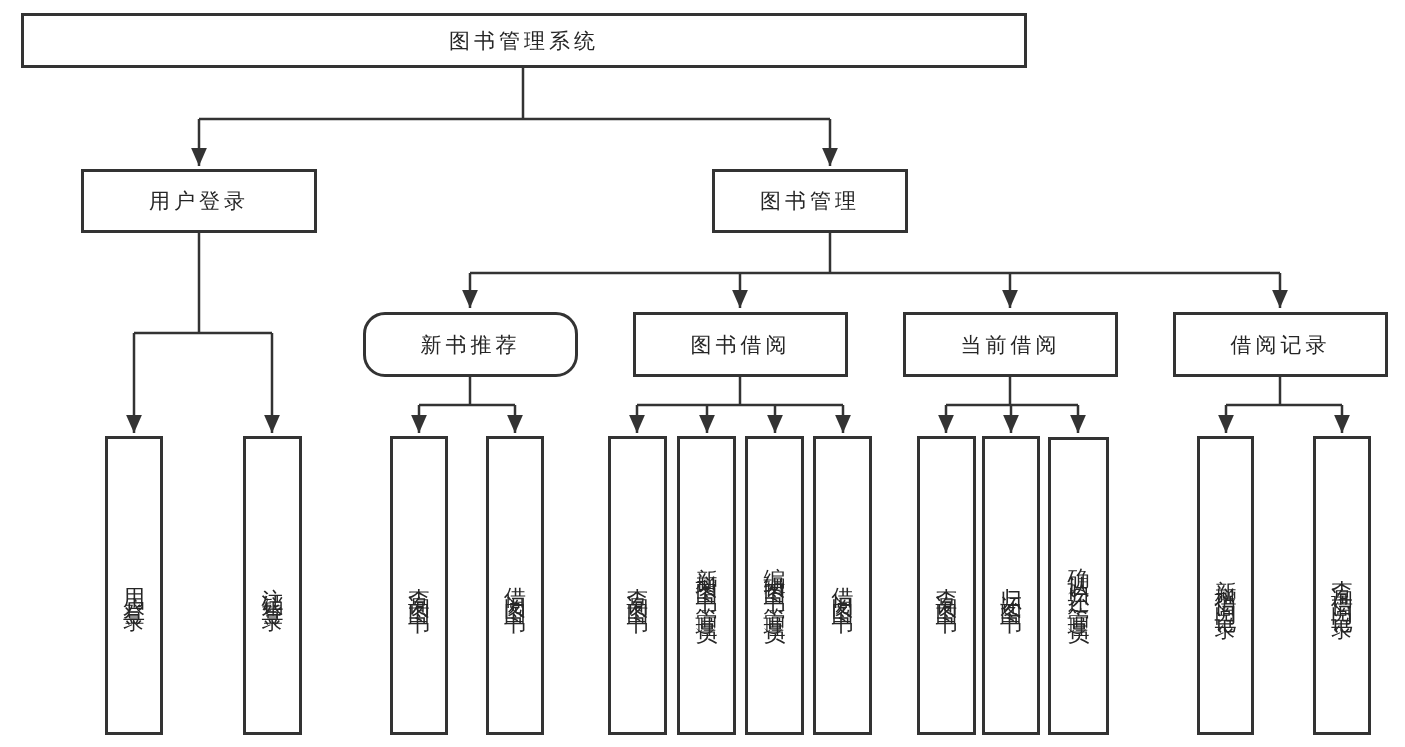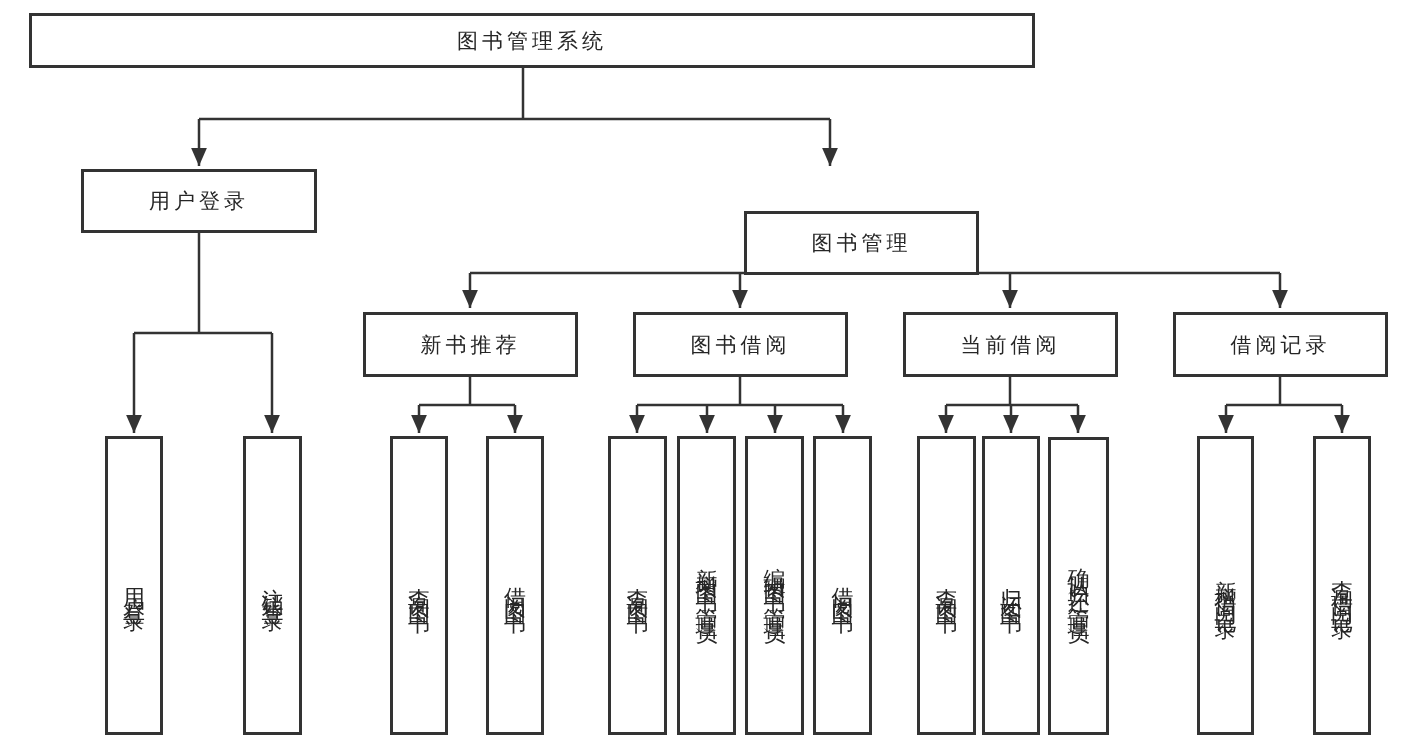--- a/index.html
+++ b/index.html
@@ -95,26 +95,26 @@
       <path d="M1011 405 V433" marker-end="url(#arw)"></path>
       <path d="M1078 405 V433" marker-end="url(#arw)"></path>
 
       <path d="M1280 377 V405"></path>
       <path d="M1226 405 H1342"></path>
       <path d="M1226 405 V433" marker-end="url(#arw)"></path>
       <path d="M1342 405 V433" marker-end="url(#arw)"></path>
     </g>
   </svg>
 
-  <div class="box" style="left:21px; top:13px; width:1006px; height:55px;margin-left:8px;">图书管理系统</div>
+  <div class="box" style="left:21px; top:13px; width:1006px; height:55px;">图书管理系统</div>
 
   <div class="box" style="left:81px; top:169px; width:236px; height:64px;">用户登录</div>
-  <div class="box" style="left:744px; top:169px; width:235px; height:64px;margin-top:42px;">图书管理</div>
+  <div class="box" style="left:712px; top:169px; width:196px; height:64px;">图书管理</div>
 
-  <div class="box" style="left:363px; top:312px; width:215px; height:65px;">新书推荐</div>
+  <div class="box" style="left:363px; top:312px; width:215px; height:65px;border-radius:22px;">新书推荐</div>
   <div class="box" style="left:903px; top:312px; width:215px; height:65px;">当前借阅</div>
   <div class="box" style="left:633px; top:312px; width:215px; height:65px;">图书借阅</div>
   <div class="box" style="left:1173px; top:312px; width:215px; height:65px;">借阅记录</div>
 
   <div class="box leaf" style="left:105px; top:436px; width:58px; height:299px;">用户登录</div>
   <div class="box leaf" style="left:243px; top:436px; width:59px; height:299px;">注销登录</div>
 
   <div class="box leaf" style="left:390px; top:436px; width:58px; height:299px;">查询图书</div>
   <div class="box leaf" style="left:486px; top:436px; width:58px; height:299px;">借阅图书</div>
 

